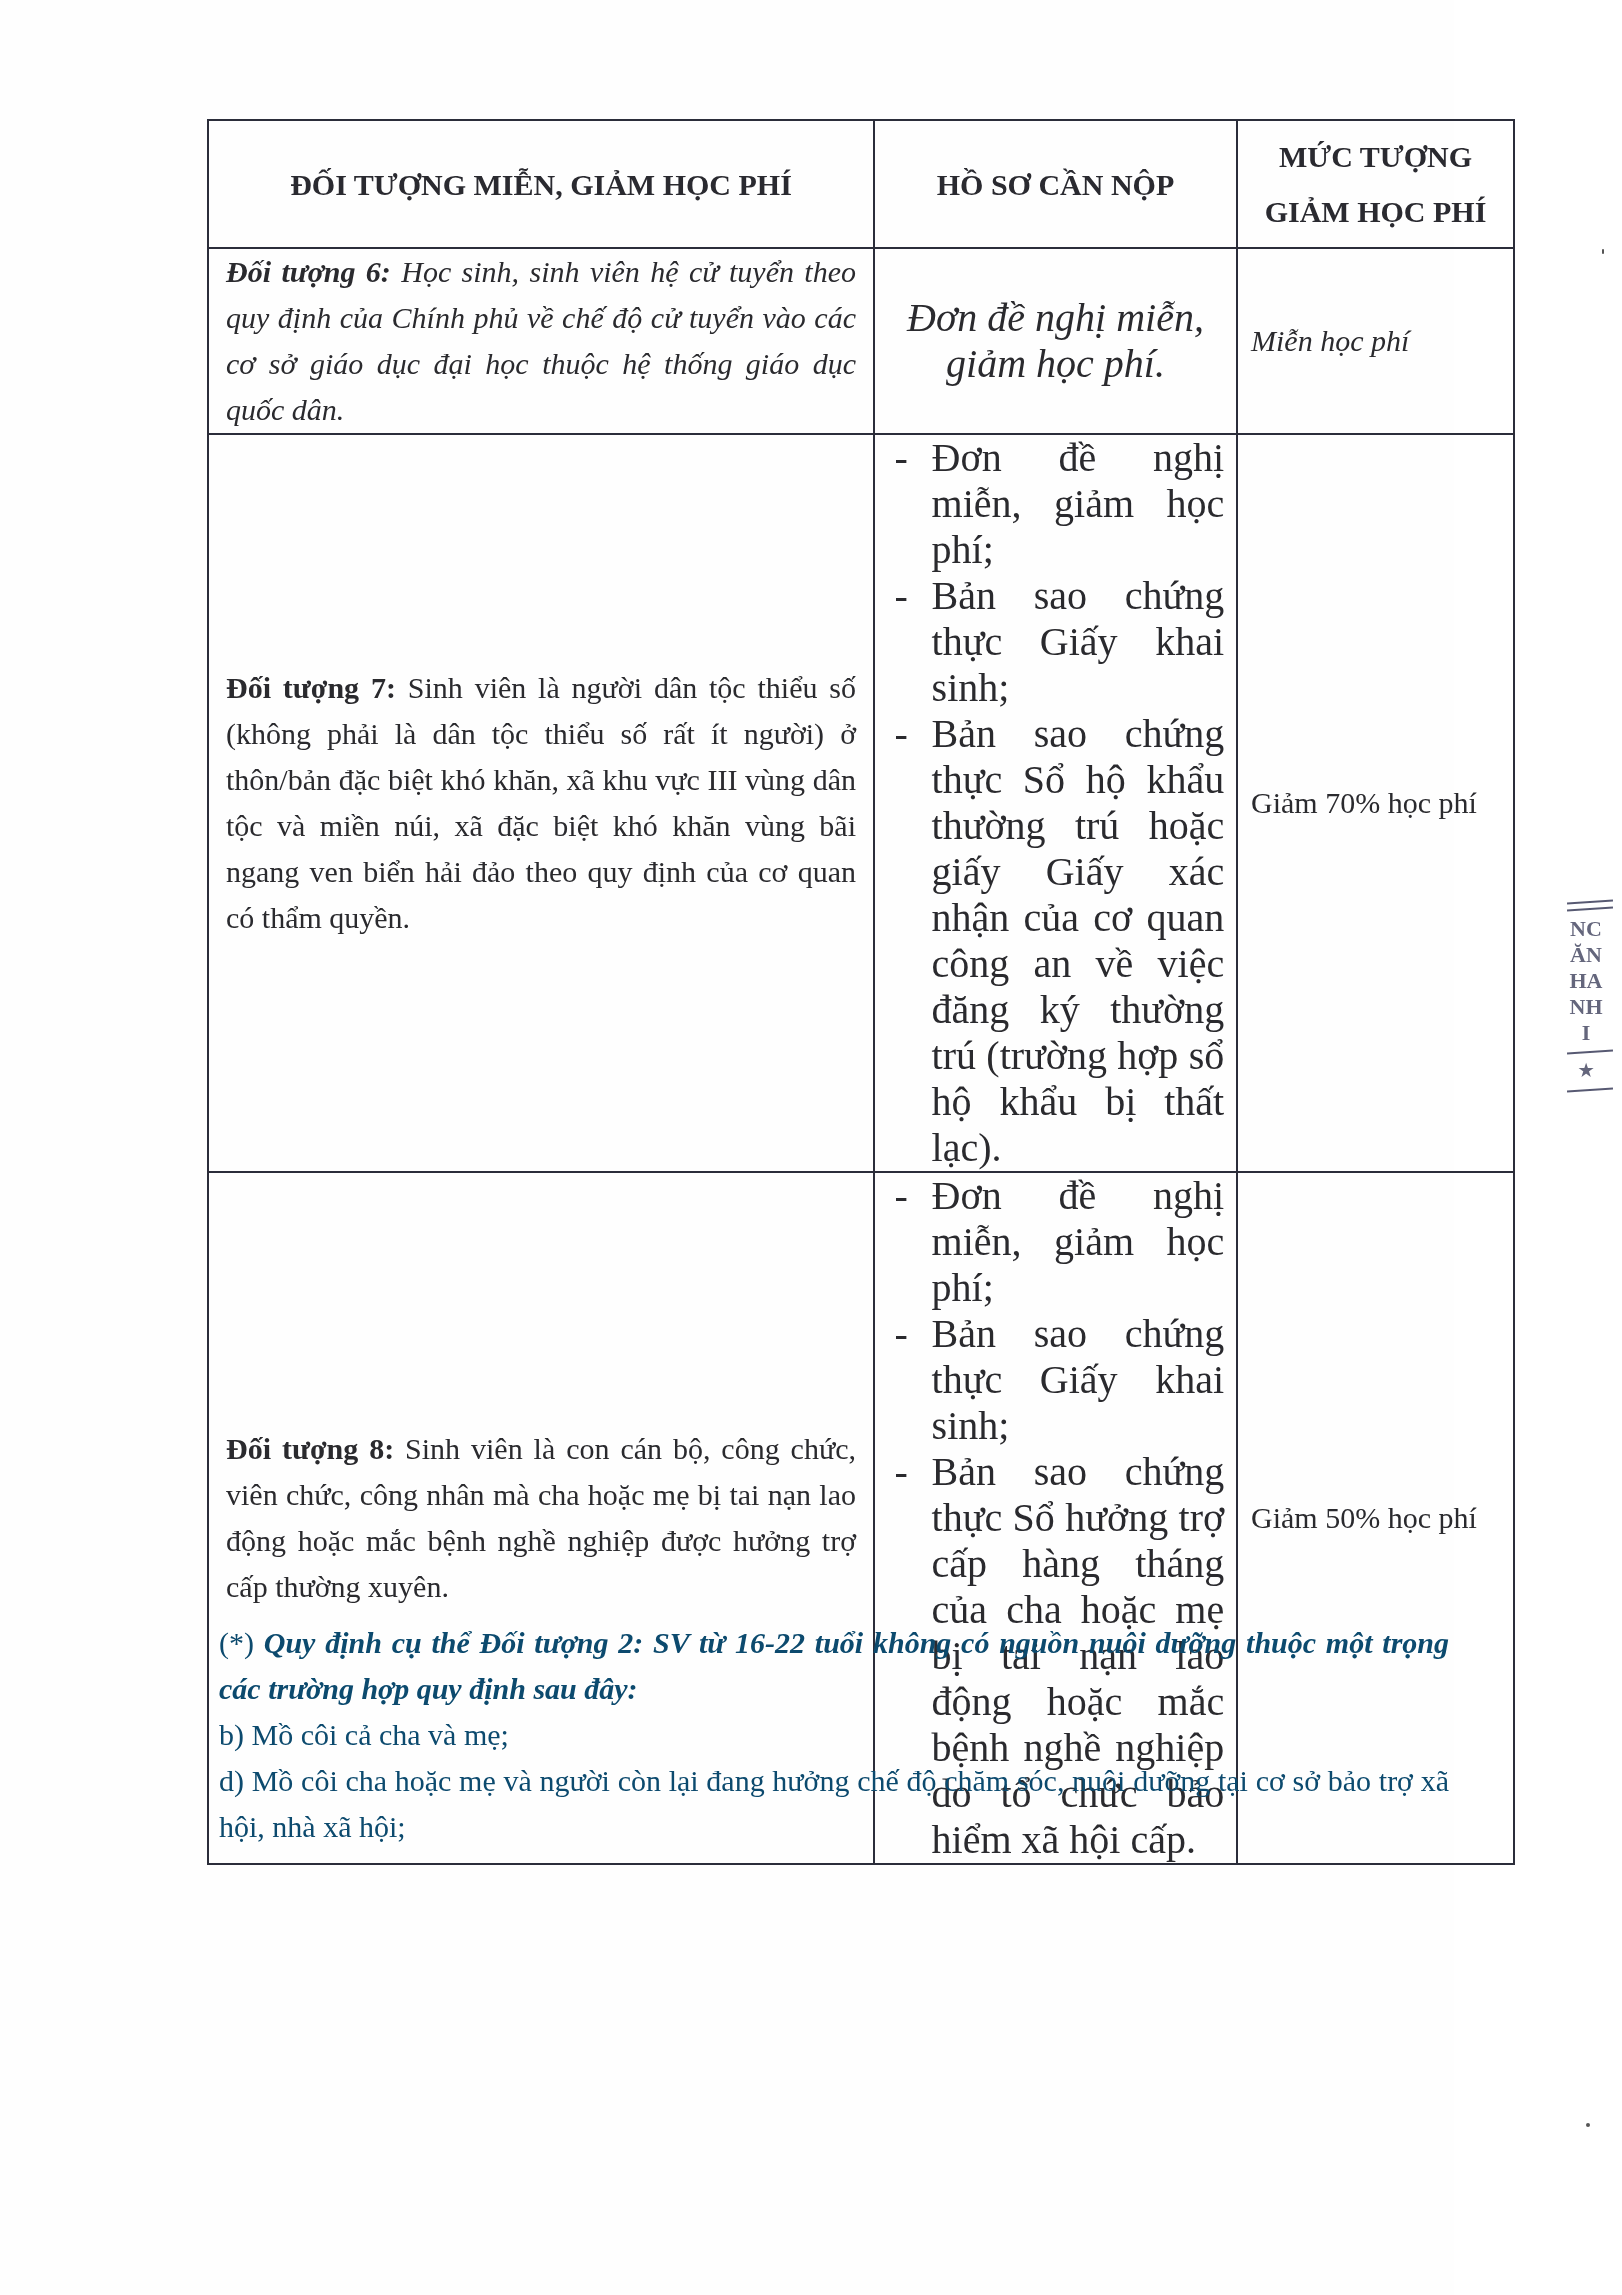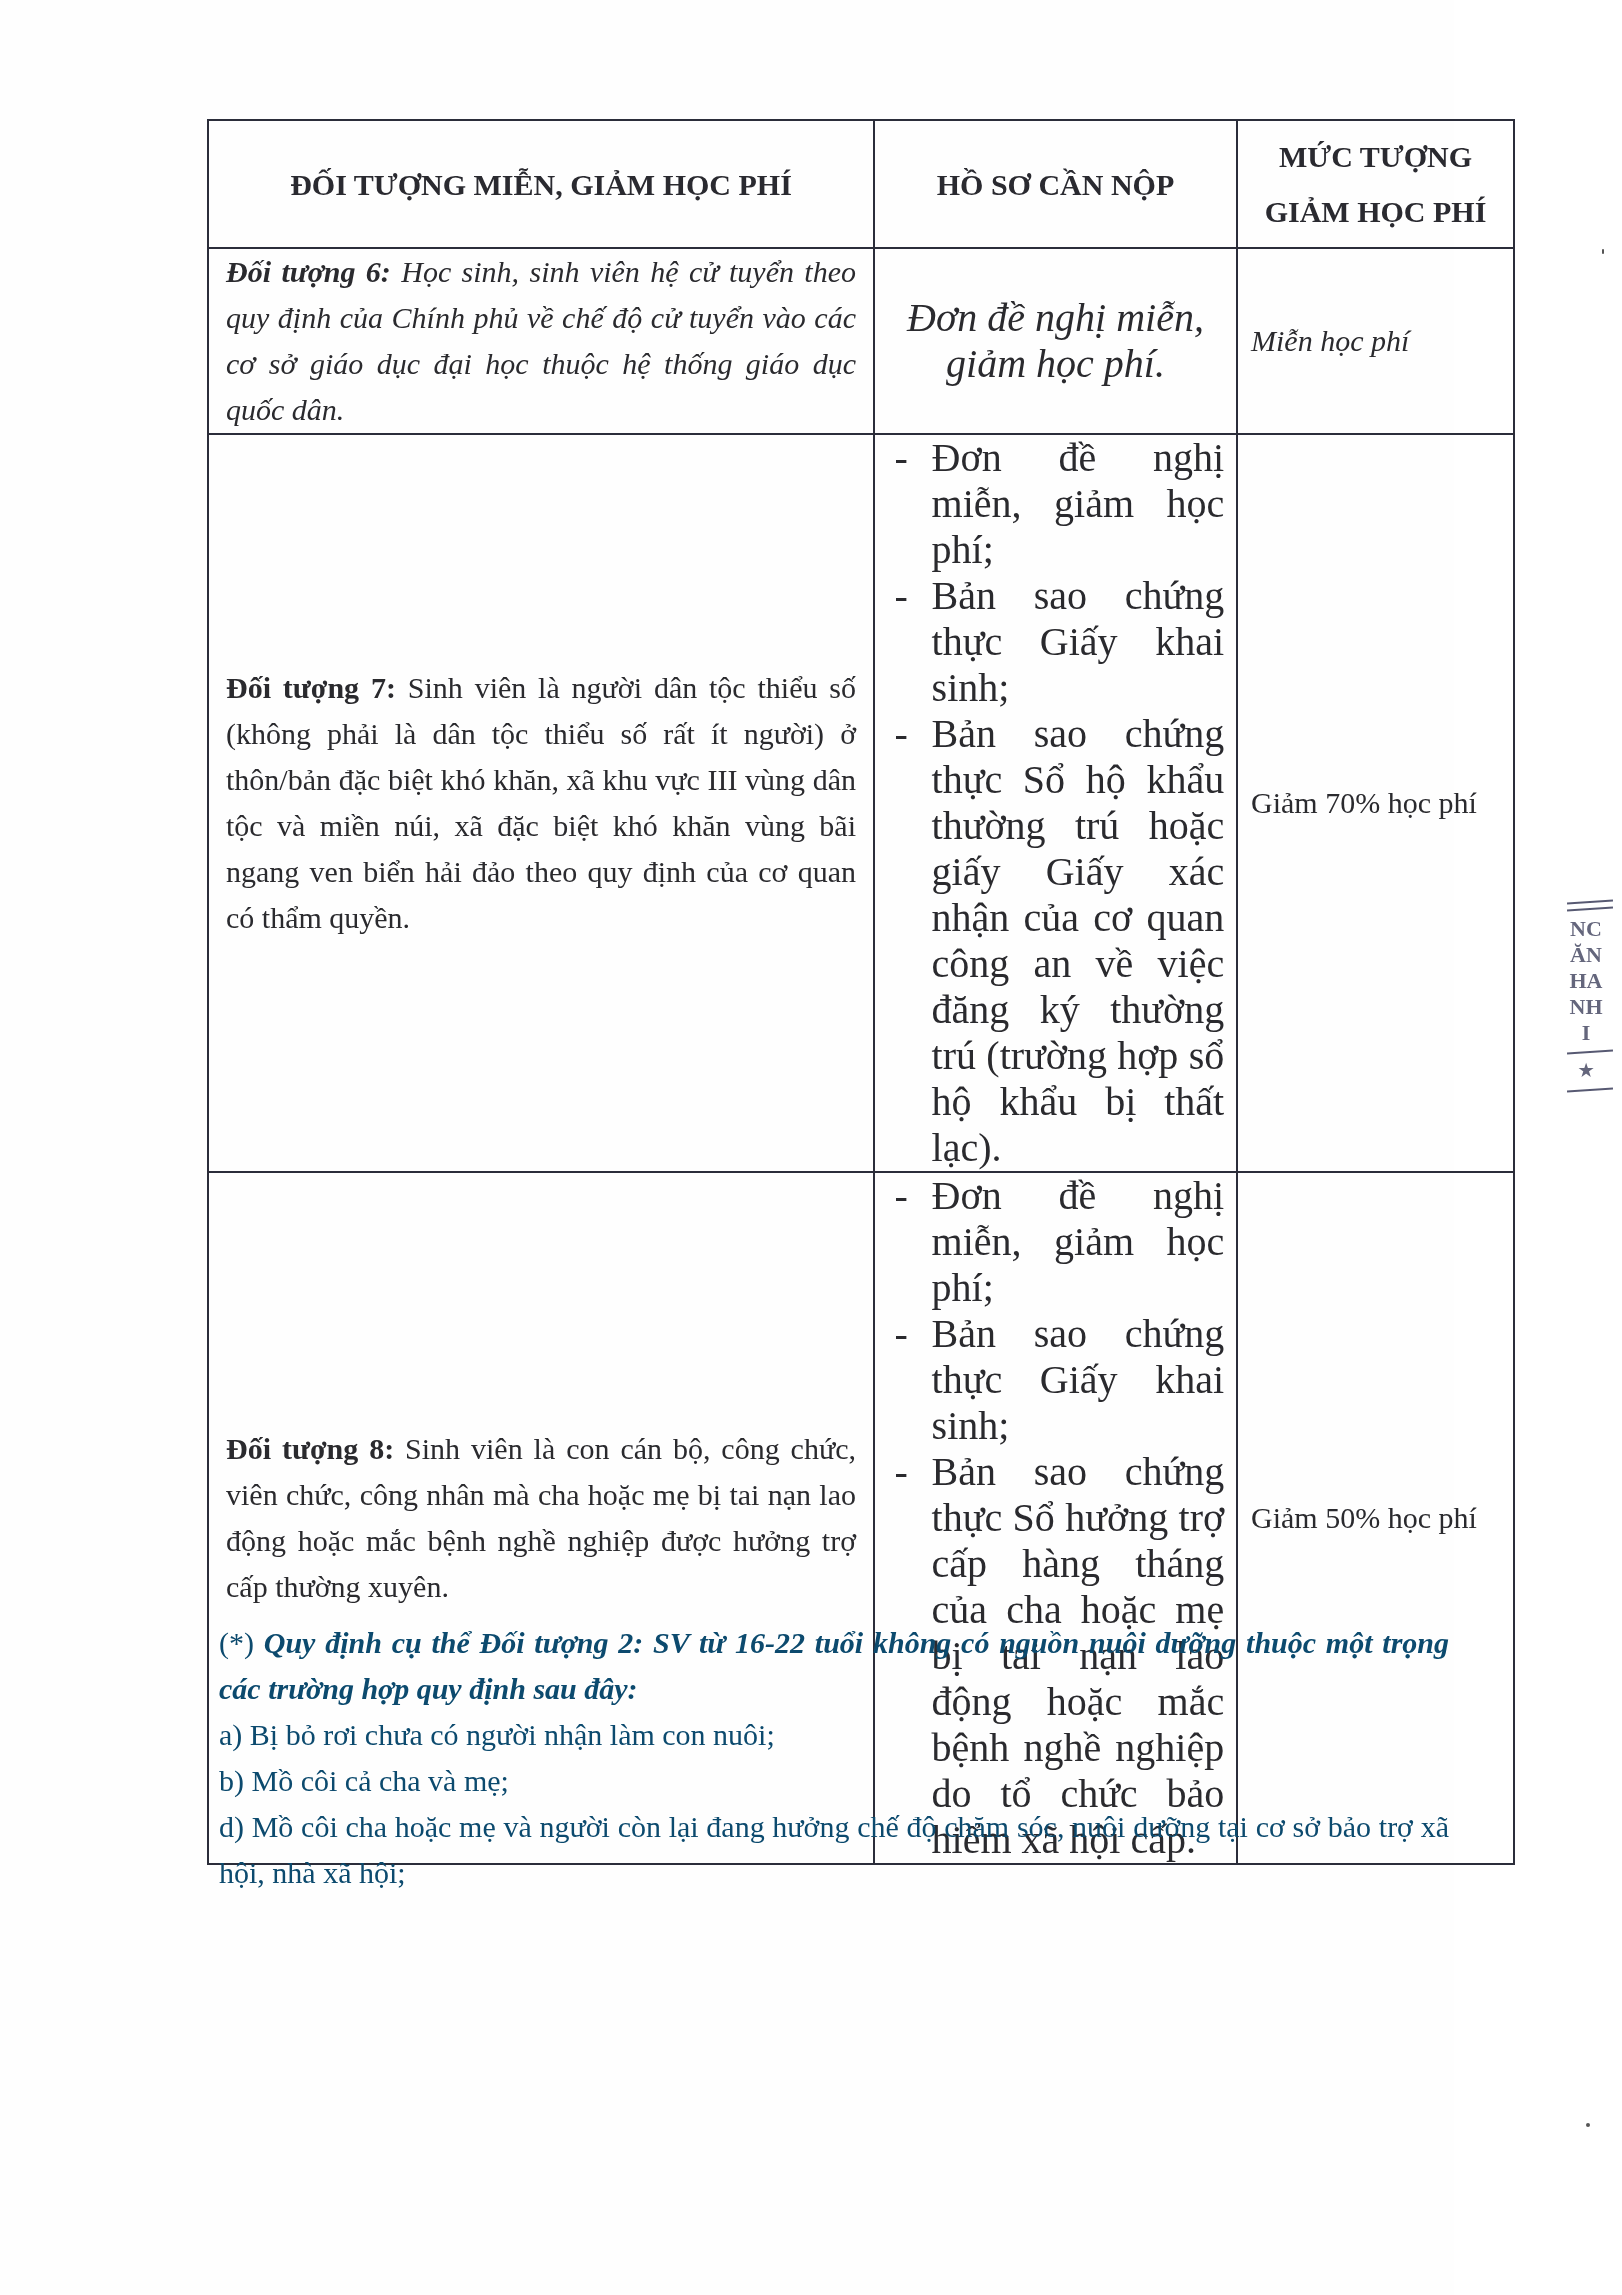--- a/index.html
+++ b/index.html
@@ -209,21 +209,20 @@
         </td>
         <td class="rate-cell">
           <span>Giảm 50% học phí</span>
         </td>
       </tr>
     </tbody>
   </table>
 
   <div class="footnote">
     <p class="fn-title"><span class="fn-mark">(*)</span><span> Quy định cụ thể Đối tượng 2: SV từ 16-22 tuổi không có nguồn nuôi dưỡng thuộc một trọng các trường hợp quy định sau đây:</span></p>
-    <p class="fn-item">a) Bị bỏ rơi chưa có người nhận làm con nuôi;</p>
     <p class="fn-item">b) Mồ côi cả cha và mẹ;</p>
     <p class="fn-item">d) Mồ côi cha hoặc mẹ và người còn lại đang hưởng chế độ chăm sóc, nuôi dưỡng tại cơ sở bảo trợ xã hội, nhà xã hội;</p>
   </div>
 
   <div class="stamp-edge">
     <span class="bar"></span>
     <span class="bar"></span>
     <span class="glyph">NC</span>
     <span class="glyph">ĂN</span>
     <span class="glyph">HA</span>

